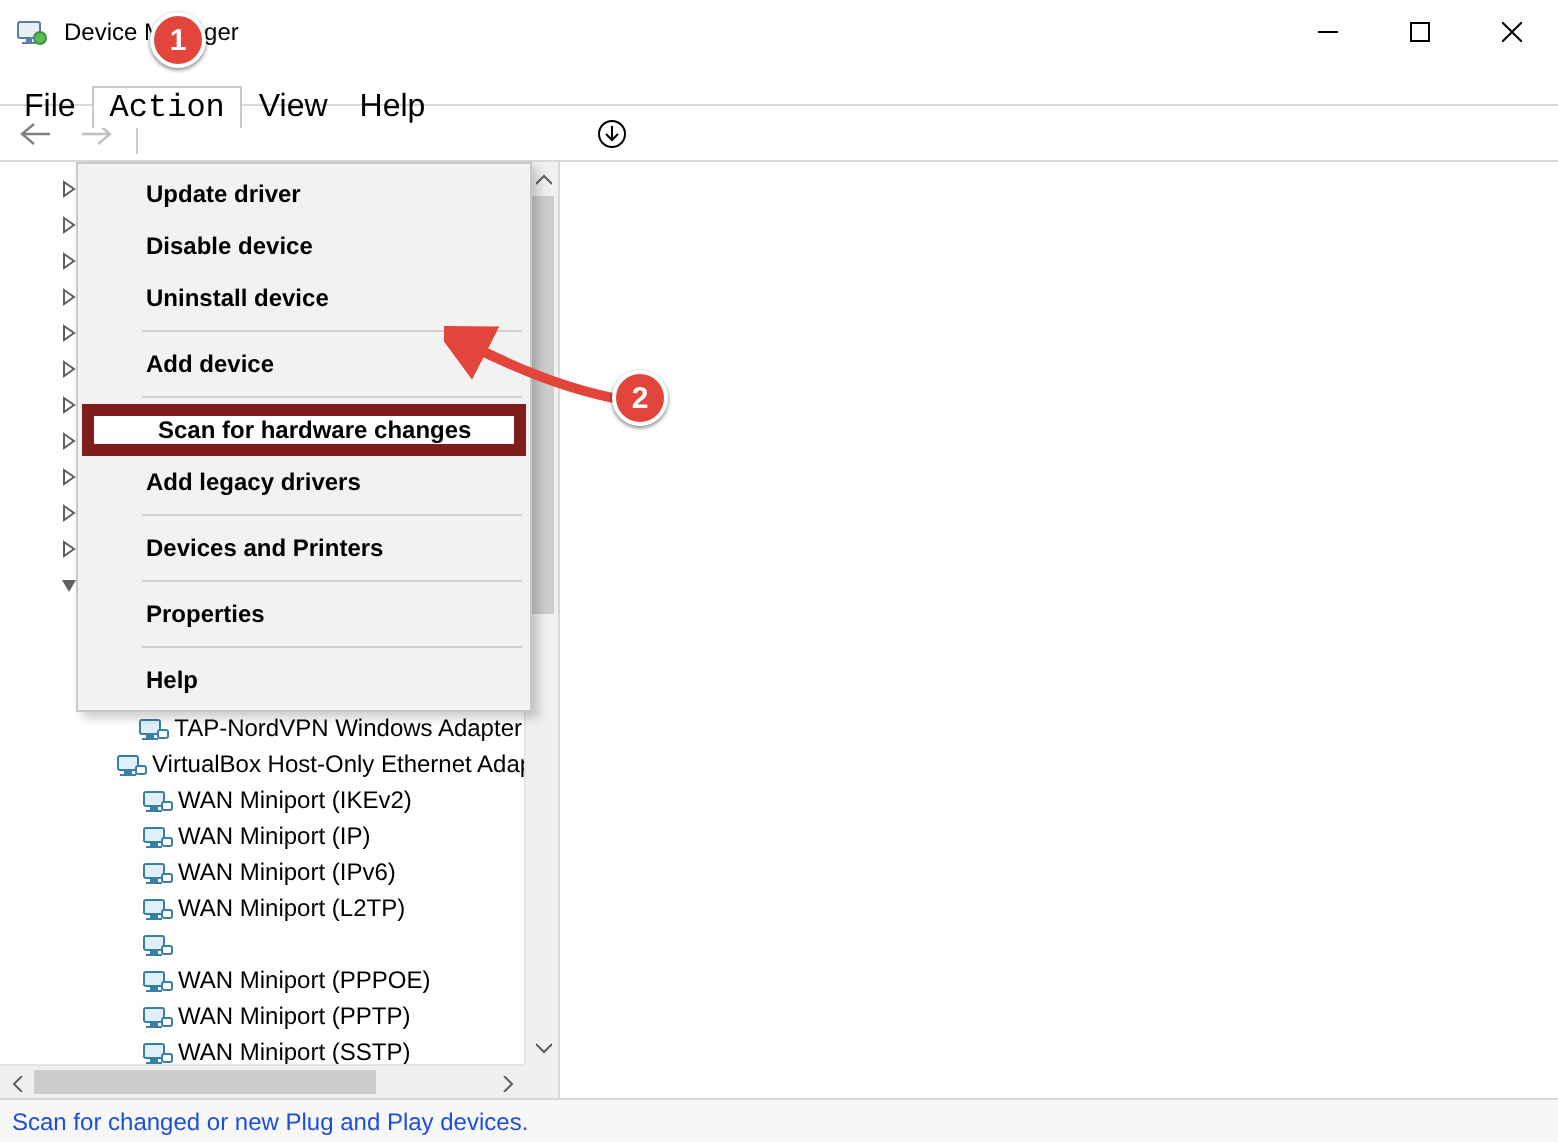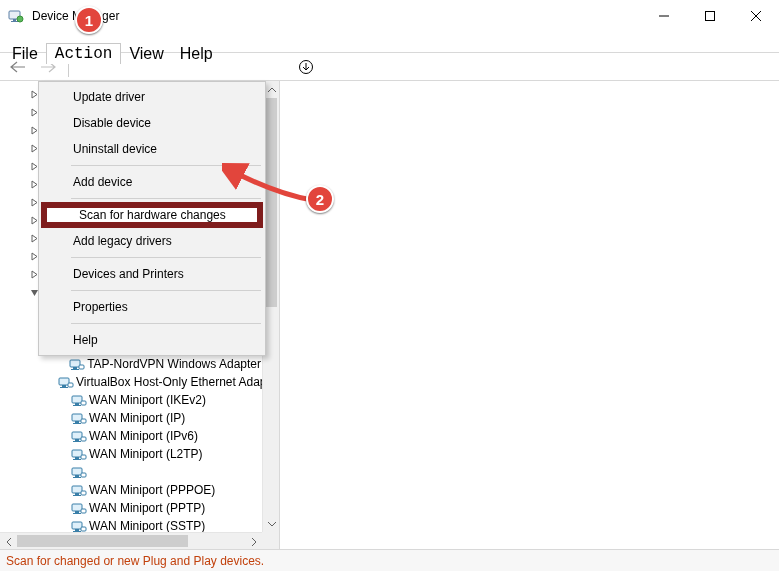--- a/index.html
+++ b/index.html
@@ -113,20 +113,21 @@
   .dropdown {
     position:absolute;
     top: 0px;
     left: 38px;
     width: 228px;
     background:#f2f2f2;
     border:1px solid #c8c8c8;
     box-shadow: 3px 3px 5px rgba(0,0,0,.2);
     z-index: 30;
     padding: 2px;
+    font-weight: bold;
   }
   .dd-item {
     height: 26px;
     display:flex;
     align-items:center;
     padding-left: 32px;
     font-size:12px;
   }
   .dd-item.highlight {
     background:#fff;
@@ -134,21 +135,21 @@
   }
   .dd-sep { height:1px; background:#d0d0d0; margin:3px 2px 3px 30px; }
 
   .statusbar {
     height:22px;
     border-top:1px solid #d8d8d8;
     display:flex;
     align-items:center;
     padding: 0 6px;
     font-size:12px;
-    color:#c2410c;
+    color:#1d4ed8;
     background:#f7f7f7;
   }
 
   
   .badge {
     position:absolute;
     width:28px; height:28px;
     border-radius:50%;
     background:#e2453c;
     border:2px solid #fff;

